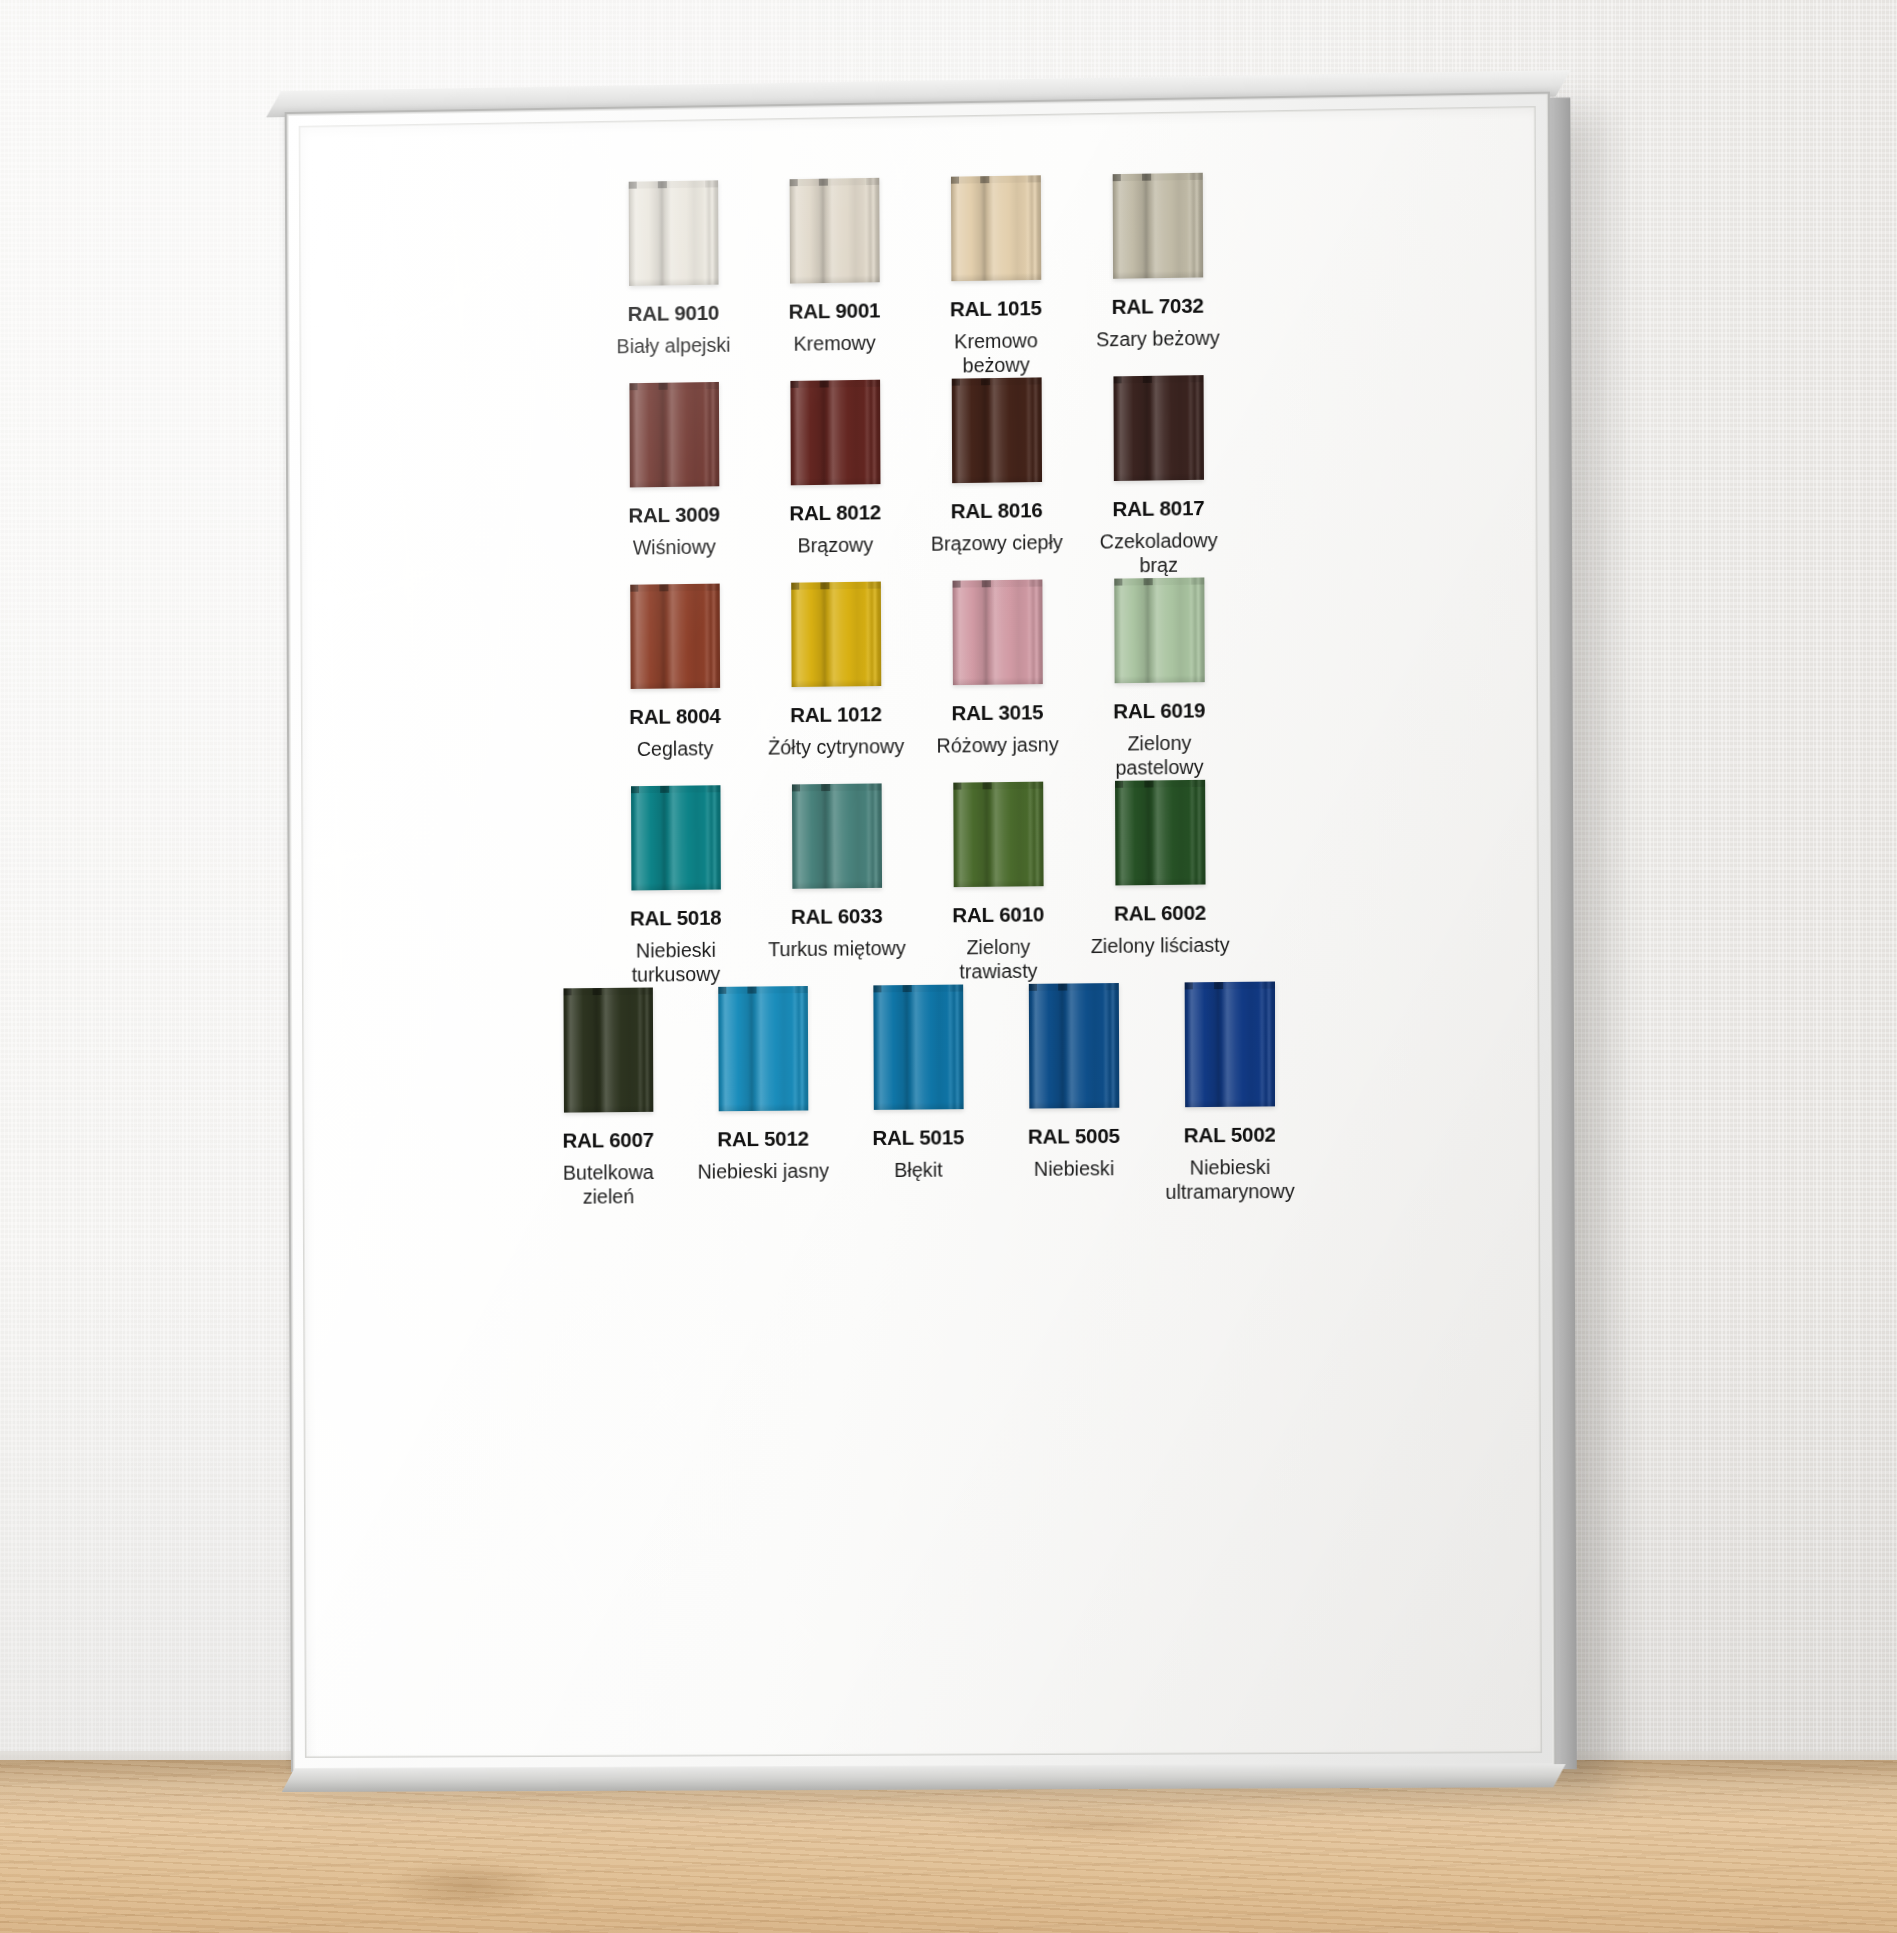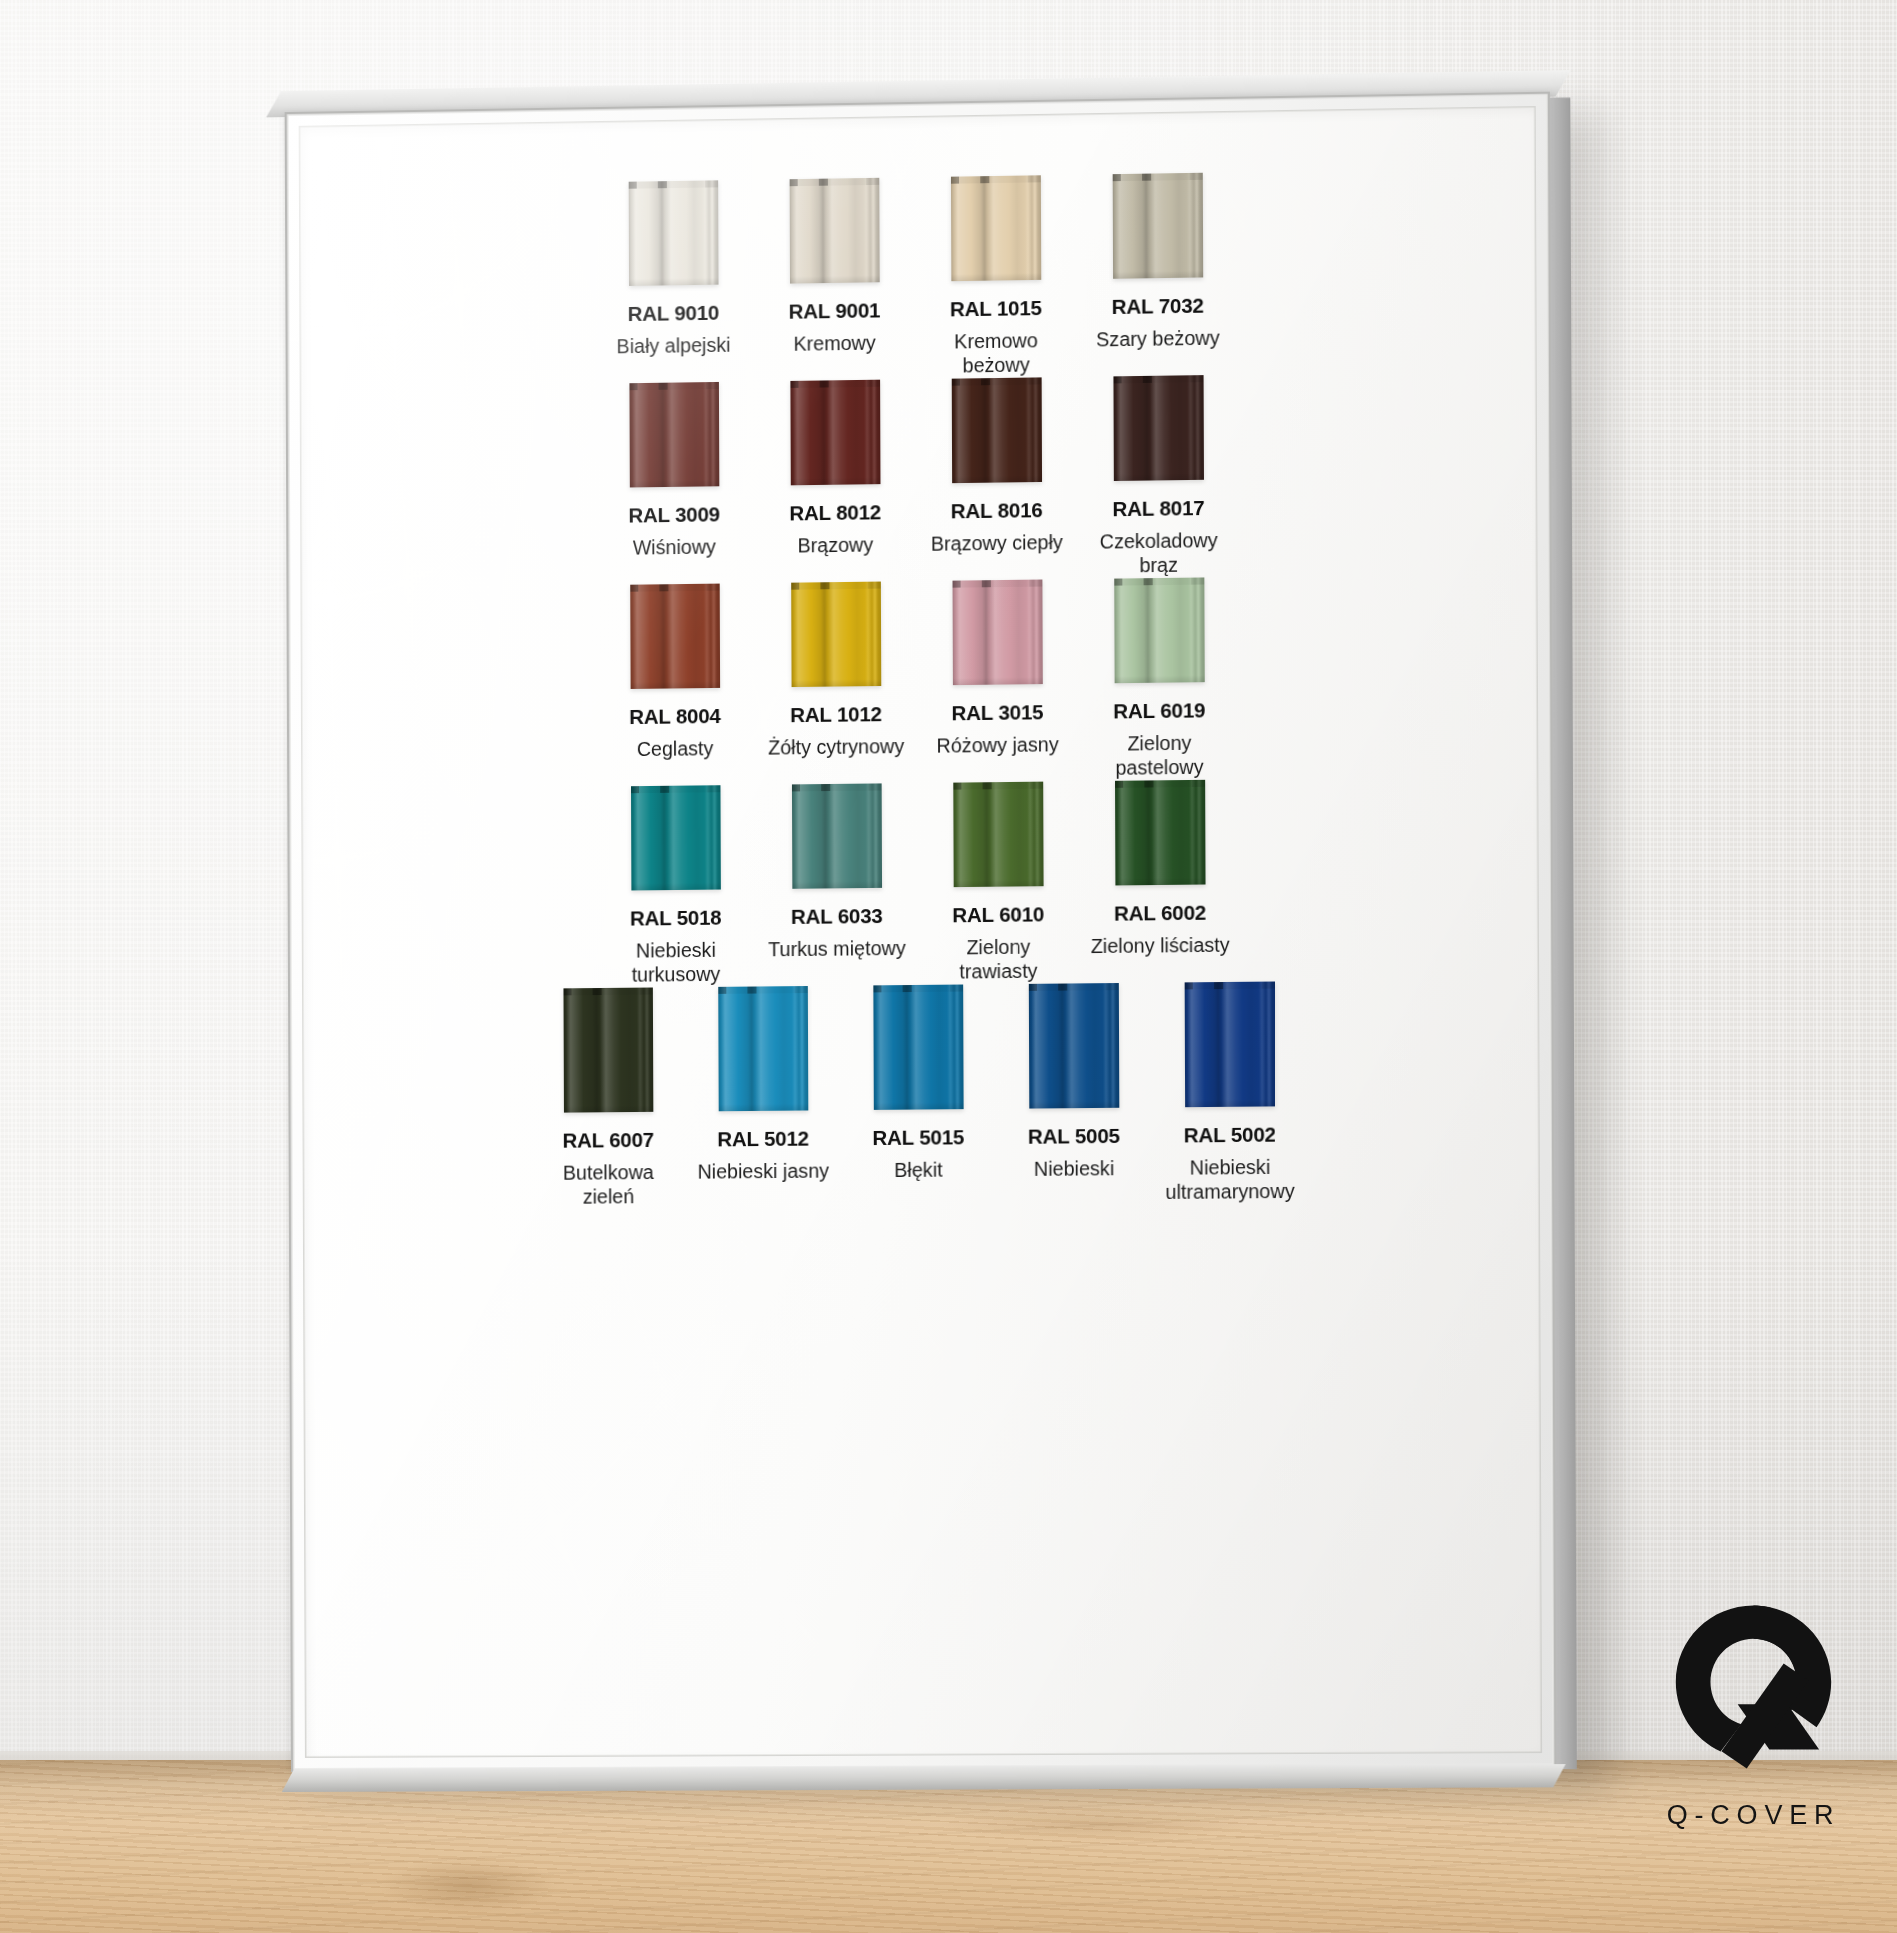--- a/index.html
+++ b/index.html
@@ -410,27 +410,15 @@
                 </div>
                 <div class="code">RAL 5002</div>
                 <div class="pname">Niebieski ultramarynowy</div>
               </div>
             </div>
           </div>
       </div>
     </div>
   </div>
 
-  <div id="logo">
-    <svg class="mark" viewBox="0 0 210 232">
-      <path fill="#121212" d="M105 2C48.5 2 2 46.6 2 103.5c0 40.9 24.2 75.9 59.4 91.9l27.4-36.1
-        C65 152.4 48 130 48 103.5 48 71.6 73.5 46 105 46s57 25.6 57 57.5c0 19.1-9.2 36-23.4 46.5l-.1.1
-        L162 136.6V103.5C162 46.6 161.5 2 105 2Z"></path>
-      <path fill="#121212" d="M105 2c56.5 0 103 44.6 103 101.5 0 22.3-7.2 43-19.4 59.8l-36.4-26
-        c6.6-9.7 10.4-21.4 10.4-33.8C162.6 71.6 136.5 46 105 46Z"></path>
-      <path fill="#121212" d="M84 133h66l42 60h-66z"></path>
-      <path fill="#121212" d="M62.5 195.3 145 78.8l33 22.6L96 218z"></path>
-    </svg>
-    <div class="wordmark">Q-COVER</div>
-  </div>
 
 </div>
 
 
 </body></html>

